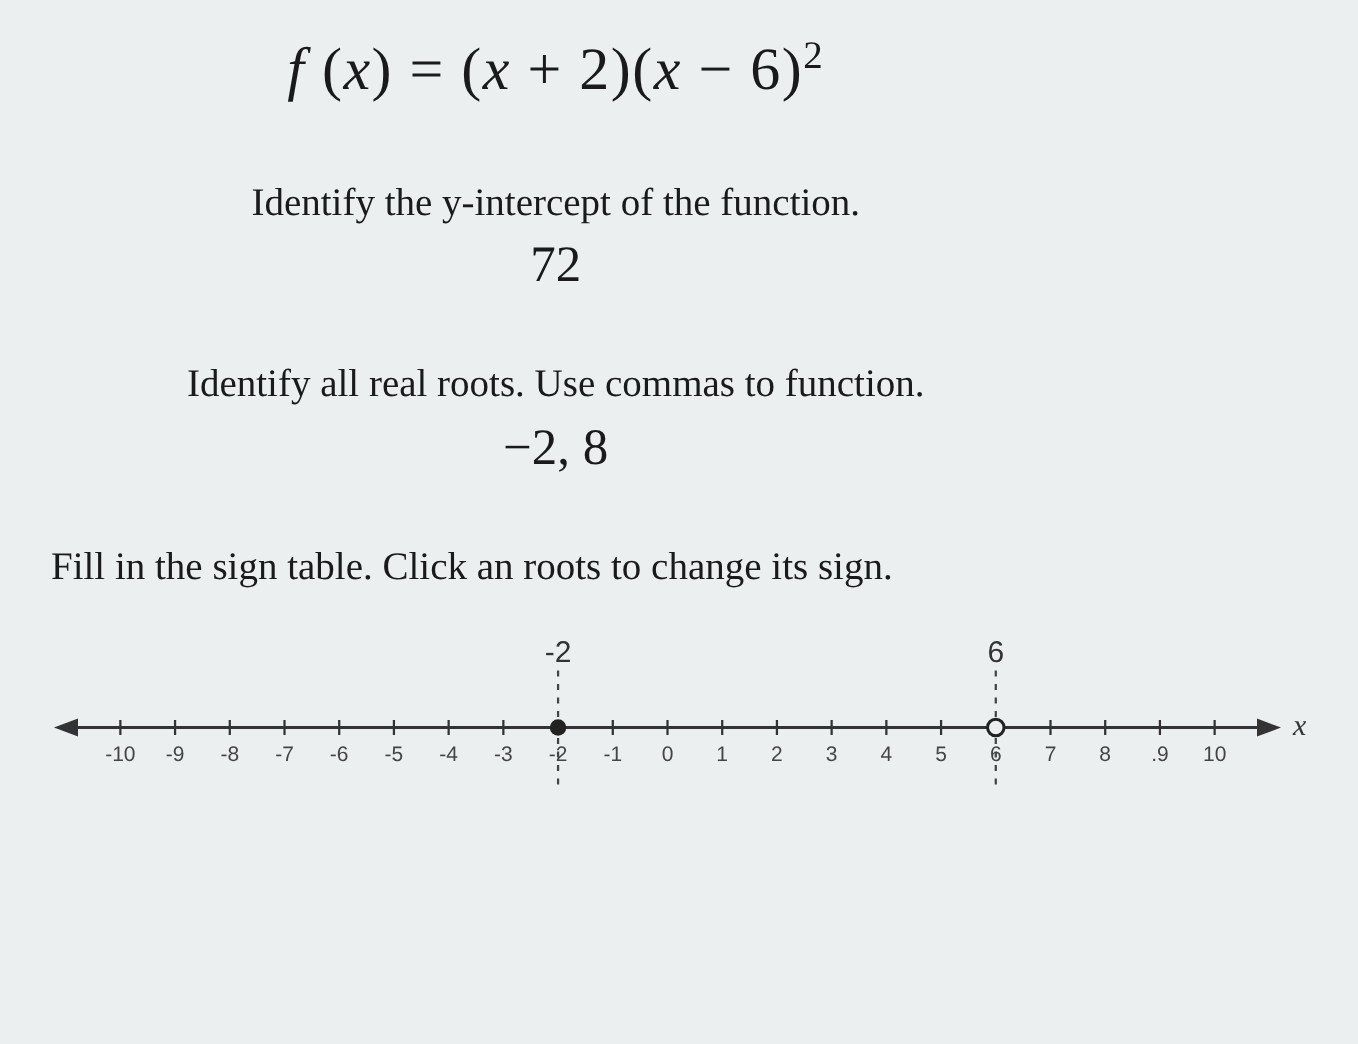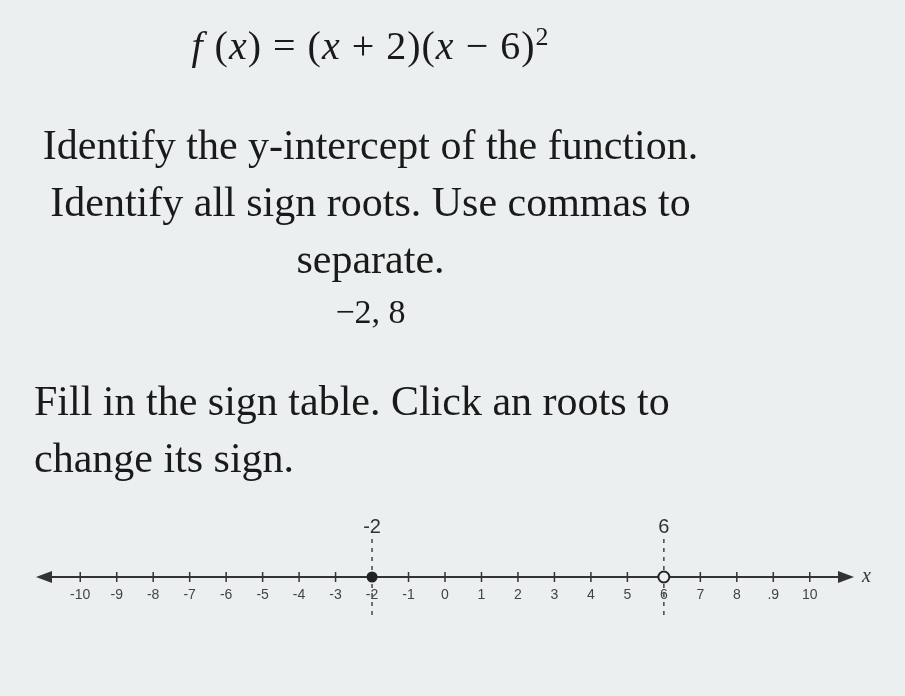--- a/index.html
+++ b/index.html
@@ -21,21 +21,21 @@
   .formula{
     font-size:40px;
     text-align:center;
     letter-spacing:1px;
     margin-bottom:48px;
     font-style:italic;
   }
   .formula .num{font-style:normal;}
   .formula sup{font-size:0.65em;vertical-align:super;font-style:normal;}
   .prompt{
-    font-size:42px;
+    font-size:26px;
     text-align:center;
     margin:0 auto;
     line-height:1.35;
   }
   .answer{
     font-size:34px;
     text-align:center;
     margin-top:6px;
     margin-bottom:42px;
   }
@@ -71,22 +71,23 @@
 <body>
 <div class="page">
 
 <div class="formula" aria-hidden="false">
   <span style="font-style:italic;">f</span>
   <span class="num">(</span><span style="font-style:italic;">x</span><span class="num">) = (</span><span style="font-style:italic;">x</span><span class="num"> + 2)(</span><span style="font-style:italic;">x</span><span class="num"> − 6)</span><sup>2</sup>
   
 </div>
 
 <div class="prompt">Identify the y-intercept of the function.</div>
+<div class="answer">72</div>
 
-<div class="prompt">Identify all sign roots. Use commas to separate.</div>
+<div class="prompt">Identify all real roots. Use commas to function.</div>
 <div class="answer">−2, 8</div>
 
 <div class="prompt" style="text-align:left;padding-left:4px;">Fill in the sign table. Click an roots to change its sign.</div>
 
 <div class="chart-wrap">
   <svg id="numberline-svg" width="845" height="120" viewBox="0 0 845 120">
 
     <line x1="18" y1="78" x2="812" y2="78" stroke="#333" stroke-width="2"></line>
 
     <polygon points="6,78 22,72 22,84" fill="#333"></polygon>

